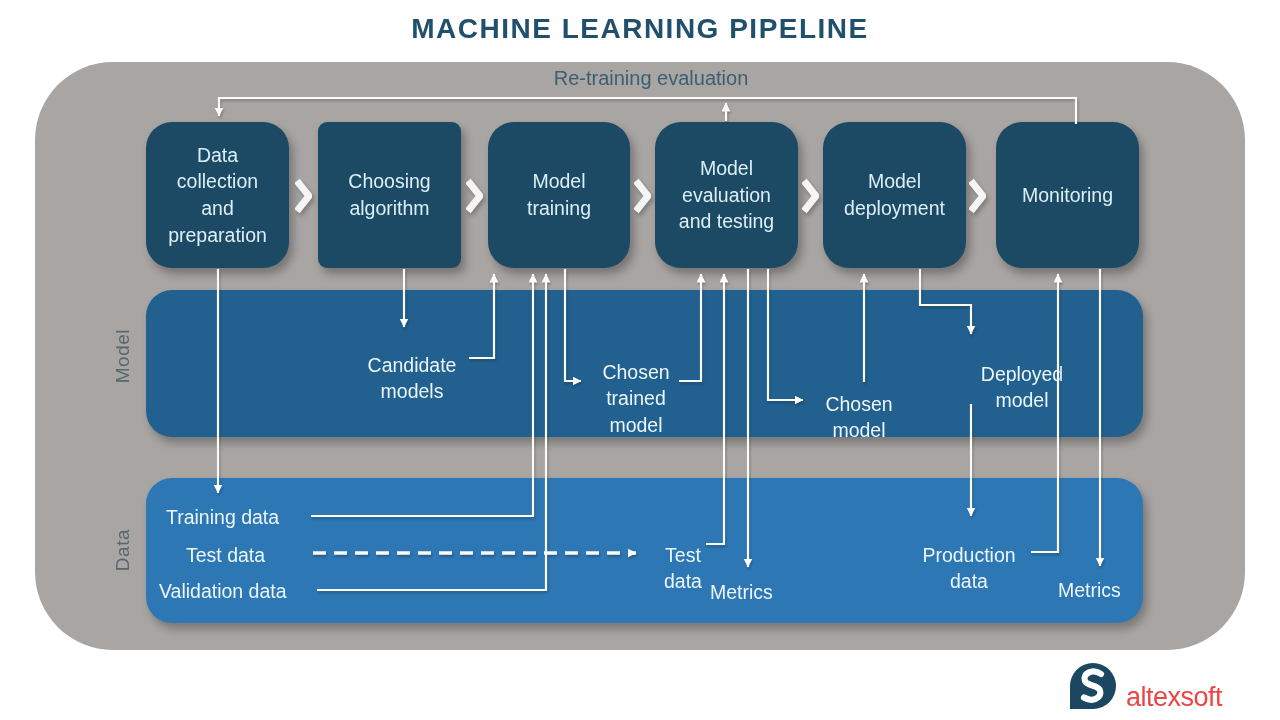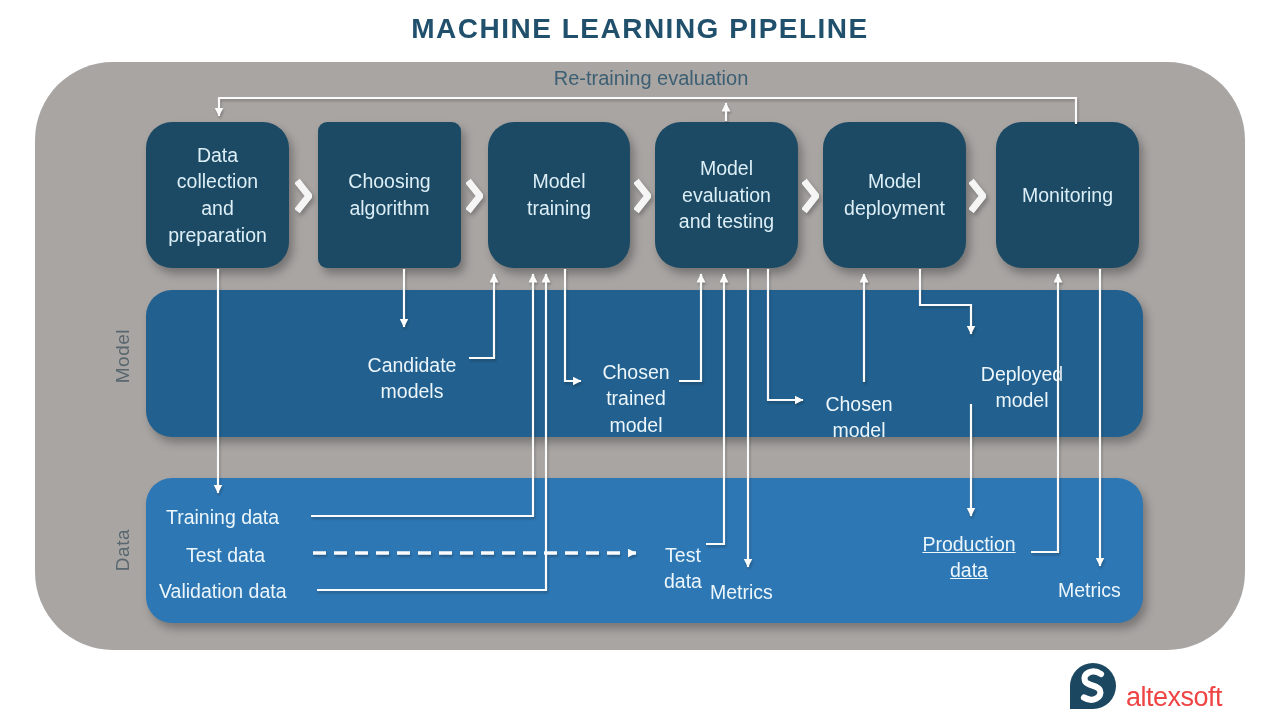--- a/index.html
+++ b/index.html
@@ -86,21 +86,21 @@
   <div class="lab center" style="left:800px;top:376px;width:118px;">Chosen
 model</div>
   <div class="lab center" style="left:952px;top:346px;width:140px;">Deployed
 model</div>
   <div class="lab" style="left:166px;top:504px;">Training data</div>
   <div class="lab" style="left:186px;top:542px;">Test data</div>
   <div class="lab" style="left:159px;top:578px;">Validation data</div>
   <div class="lab center" style="left:644px;top:527px;width:78px;">Test
 data</div>
   <div class="lab" style="left:710px;top:579px;">Metrics</div>
-  <div class="lab center" style="left:899px;top:516px;width:140px;text-decoration:underline;">Production
+  <div class="lab center" style="left:899px;top:527px;width:140px;">Production
 data</div>
   <div class="lab" style="left:1058px;top:577px;">Metrics</div>
 
   <svg class="edges" width="1280" height="720">
     <defs>
       <marker id="arrowhead" markerWidth="10" markerHeight="10" refX="8.5" refY="4.5" orient="auto" markerUnits="userSpaceOnUse">
         <path d="M0,0 L9,4.5 L0,9 Z" fill="#fbfbfb"></path>
       </marker>
     </defs>
   <polyline points="1076,124 1076,98 219,98 219,116" marker-end="url(#arrowhead)"></polyline>

